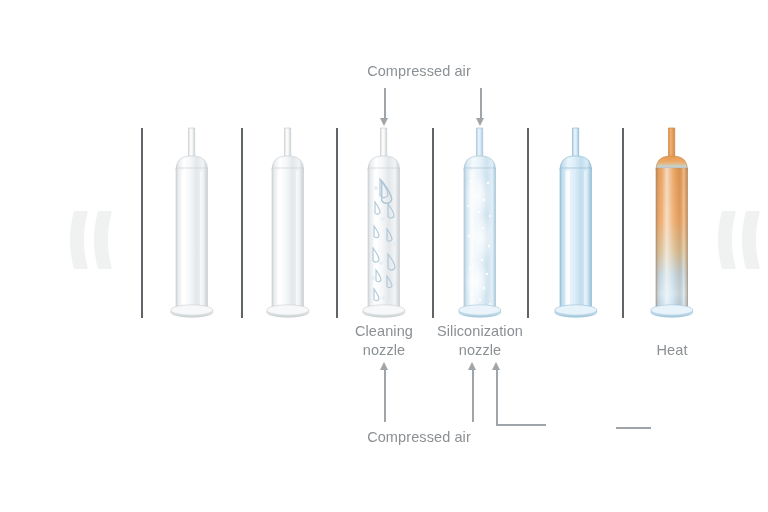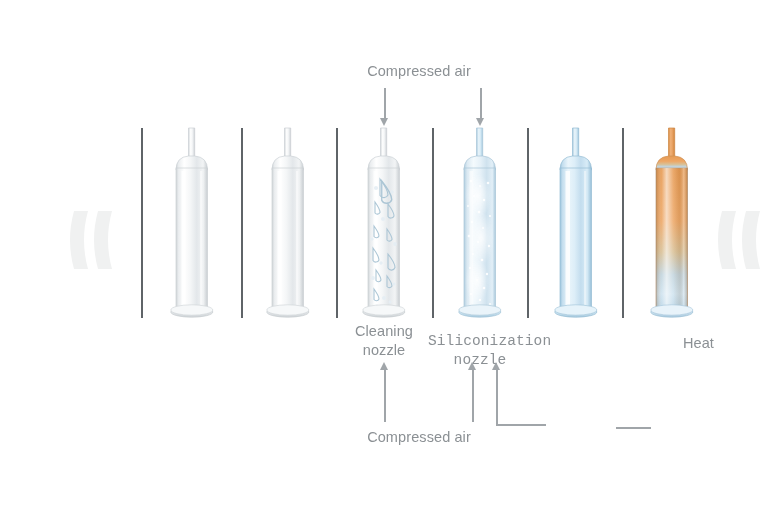--- a/index.html
+++ b/index.html
@@ -328,24 +328,24 @@
 
   <div class="abs vline" style="left:348px; top:88px; height:32px;"></div>
   <div class="abs arrowhead arrow-down" style="left:344px; top:118px;"></div>
 
   <div class="abs vline" style="left:444px; top:88px; height:32px;"></div>
   <div class="abs arrowhead arrow-down" style="left:440px; top:118px;"></div>
 
   <div class="abs lbl" style="left:298px; top:322px; width:100px;">Cleaning
 nozzle</div>
 
-  <div class="abs lbl" style="left:392px; top:332px; width:104px;font-family:Liberation Mono, monospace;">Siliconization
+  <div class="abs lbl" style="left:392px; top:322px; width:104px;">Siliconization
 nozzle</div>
 
-  <div class="abs lbl" style="left:594px; top:334px; width:84px;text-align:right;">Heat</div>
+  <div class="abs lbl" style="left:594px; top:341px; width:84px;">Heat</div>
 
   <div class="abs arrowhead arrow-up" style="left:344px; top:362px;"></div>
   <div class="abs vline" style="left:348px; top:369px; height:53px;"></div>
 
   <div class="abs arrowhead arrow-up" style="left:432px; top:362px;"></div>
   <div class="abs vline" style="left:436px; top:369px; height:53px;"></div>
 
   <div class="abs arrowhead arrow-up" style="left:456px; top:362px;"></div>
   <div class="abs vline" style="left:460px; top:369px; height:56px;"></div>
   <div class="abs hline" style="left:460px; top:424px; width:50px;"></div>

